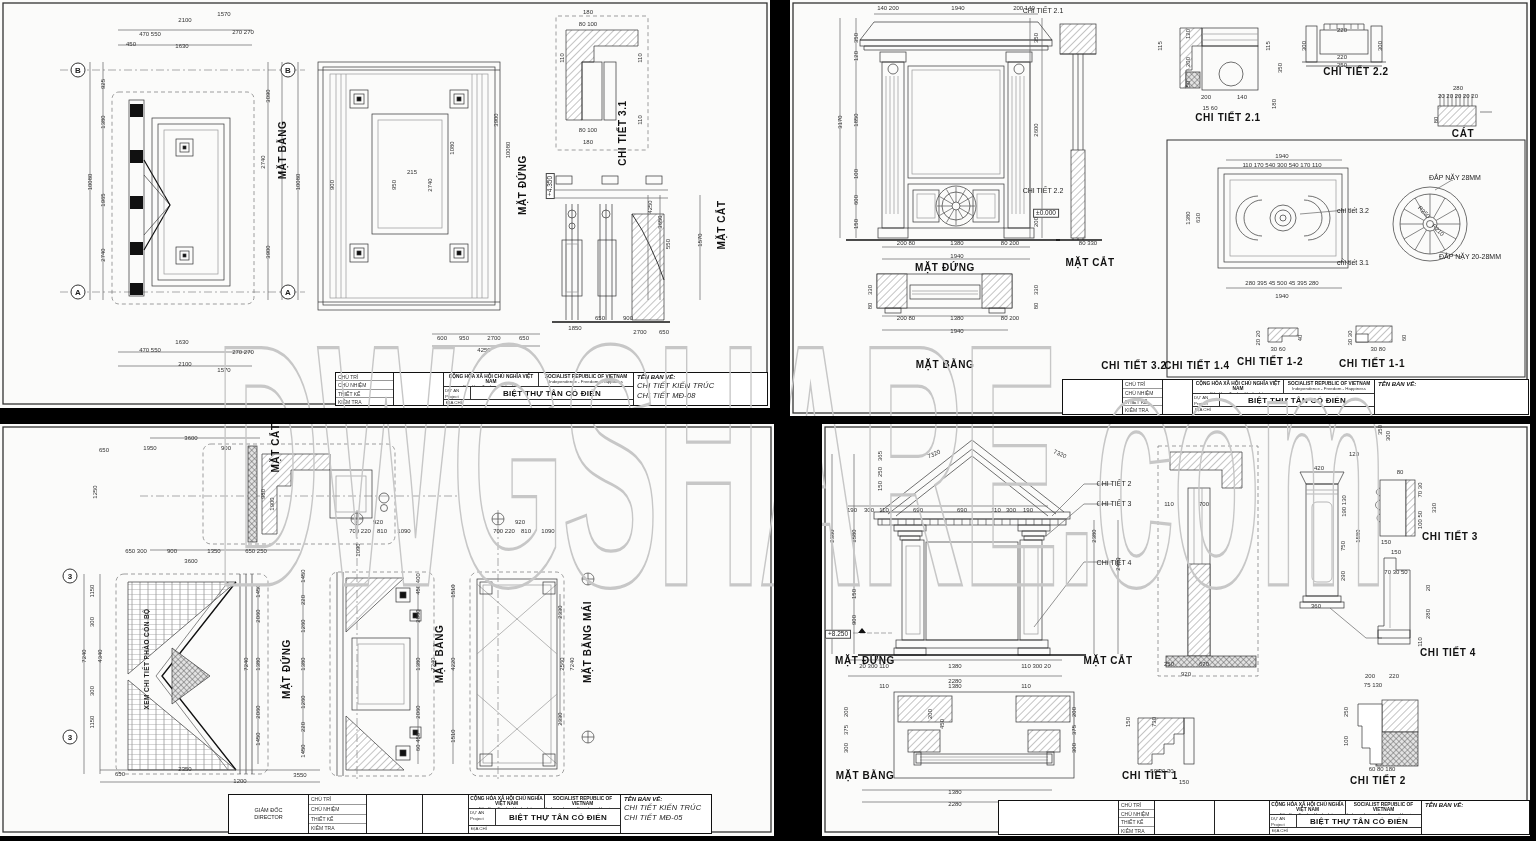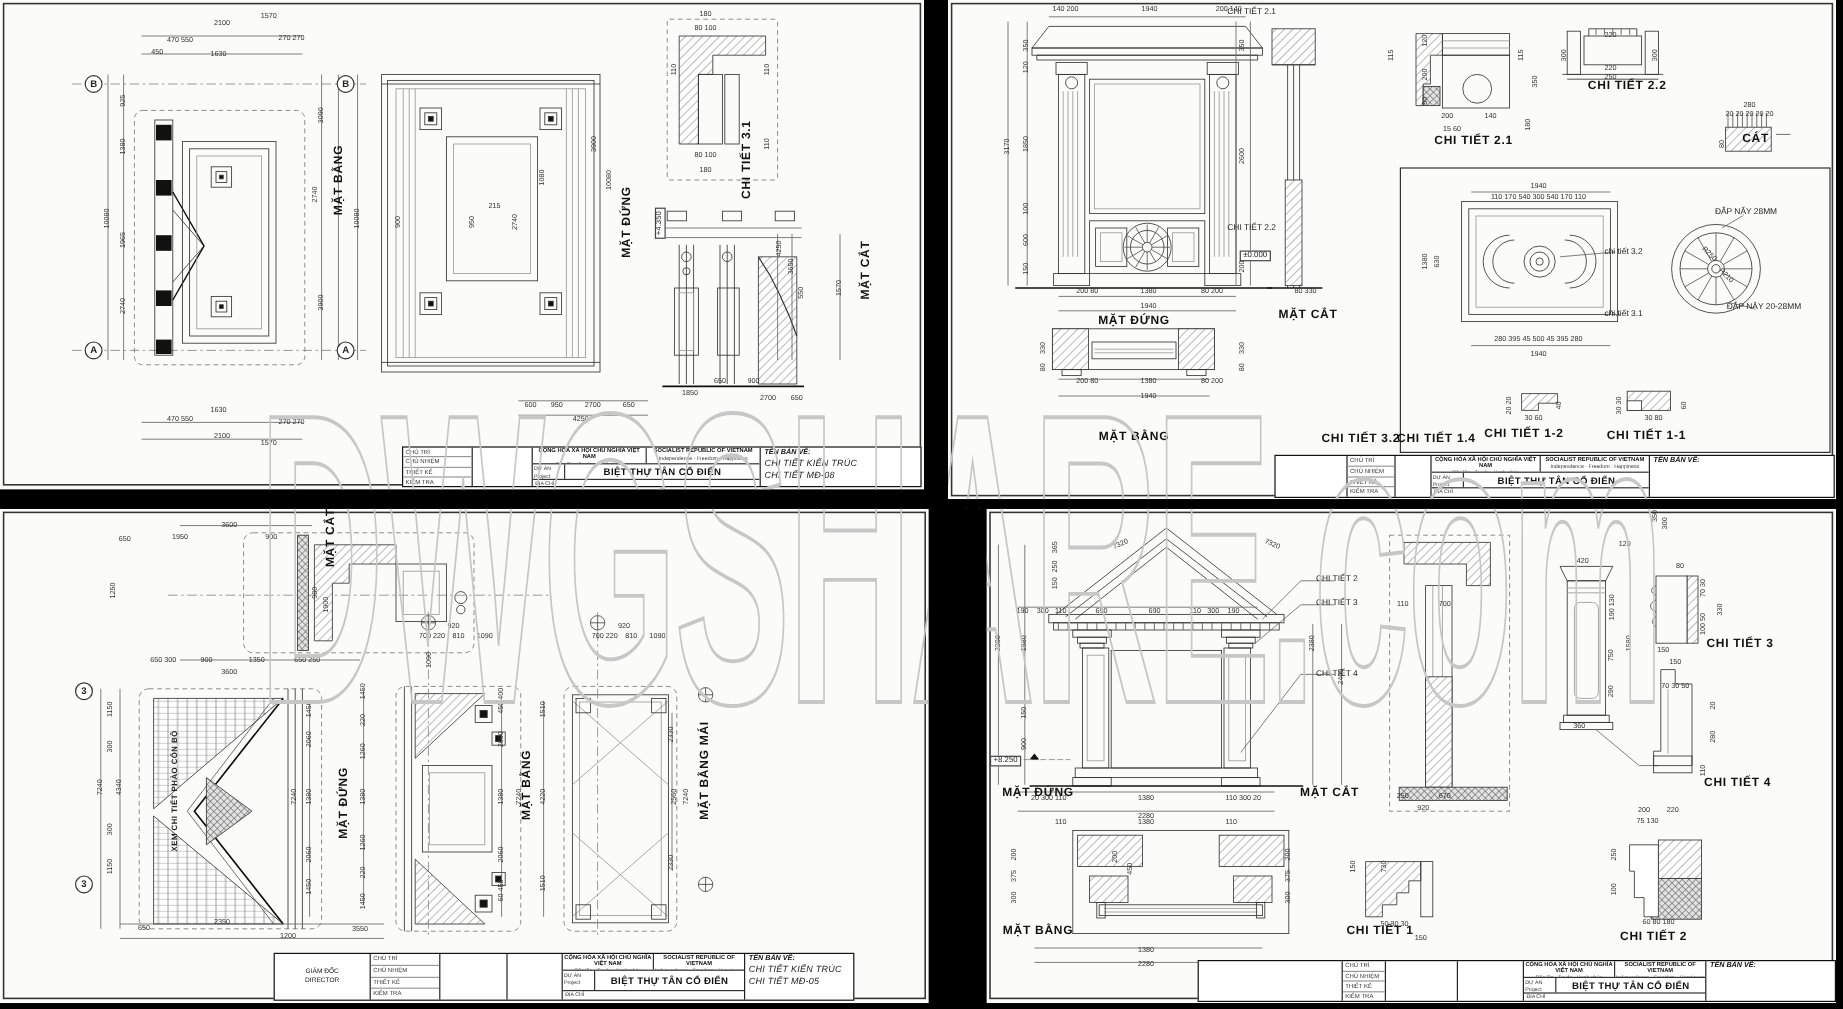--- a/index.html
+++ b/index.html
@@ -308,21 +308,21 @@
         <rect x="566" y="334" width="12" height="8" fill="#fff"></rect>
       <path d="M436,160H552 M436,288H552" stroke="#666"></path>
     </g>
   </svg>
   <div class="anno">
       <span class="an an-l" style="left: 155px; top: 268px;">MẶT ĐỨNG</span>
       <span class="an an-l" style="left: 300px; top: 263px;">MẶT CẮT</span>
       <span class="an an-l" style="left: 155px; top: 365px;">MẶT BẰNG</span>
       <span class="an an-l" style="left: 438px; top: 118px;">CHI TIẾT 2.1</span>
       <span class="an an-l" style="left: 566px; top: 72px;">CHI TIẾT 2.2</span>
-      <span class="an an-l" style="left: 673px; top: 116px;">CÁT</span>
+      <span class="an an-l" style="left: 673px; top: 134px;">CÁT</span>
       <span class="an an-l" style="left: 344px; top: 366px;">CHI TIẾT 3.2</span>
       <span class="an an-l" style="left: 407px; top: 366px;">CHI TIẾT 1.4</span>
       <span class="an an-l" style="left: 480px; top: 362px;">CHI TIẾT 1-2</span>
       <span class="an an-l" style="left: 582px; top: 364px;">CHI TIẾT 1-1</span>
       <span class="an an-e" style="left: 253px; top: 10px;">CHI TIẾT 2.1</span>
       <span class="an an-e" style="left: 253px; top: 190px;">CHI TIẾT 2.2</span>
       <span class="an an-e" style="left: 563px; top: 210px;">chi tiết 3.2</span>
       <span class="an an-e" style="left: 563px; top: 262px;">chi tiết 3.1</span>
       <span class="an an-e" style="left: 665px; top: 177px;">ĐẮP NẶY 28MM</span>
       <span class="an an-e" style="left: 680px; top: 256px;">ĐẮP NẶY 20-28MM</span>

